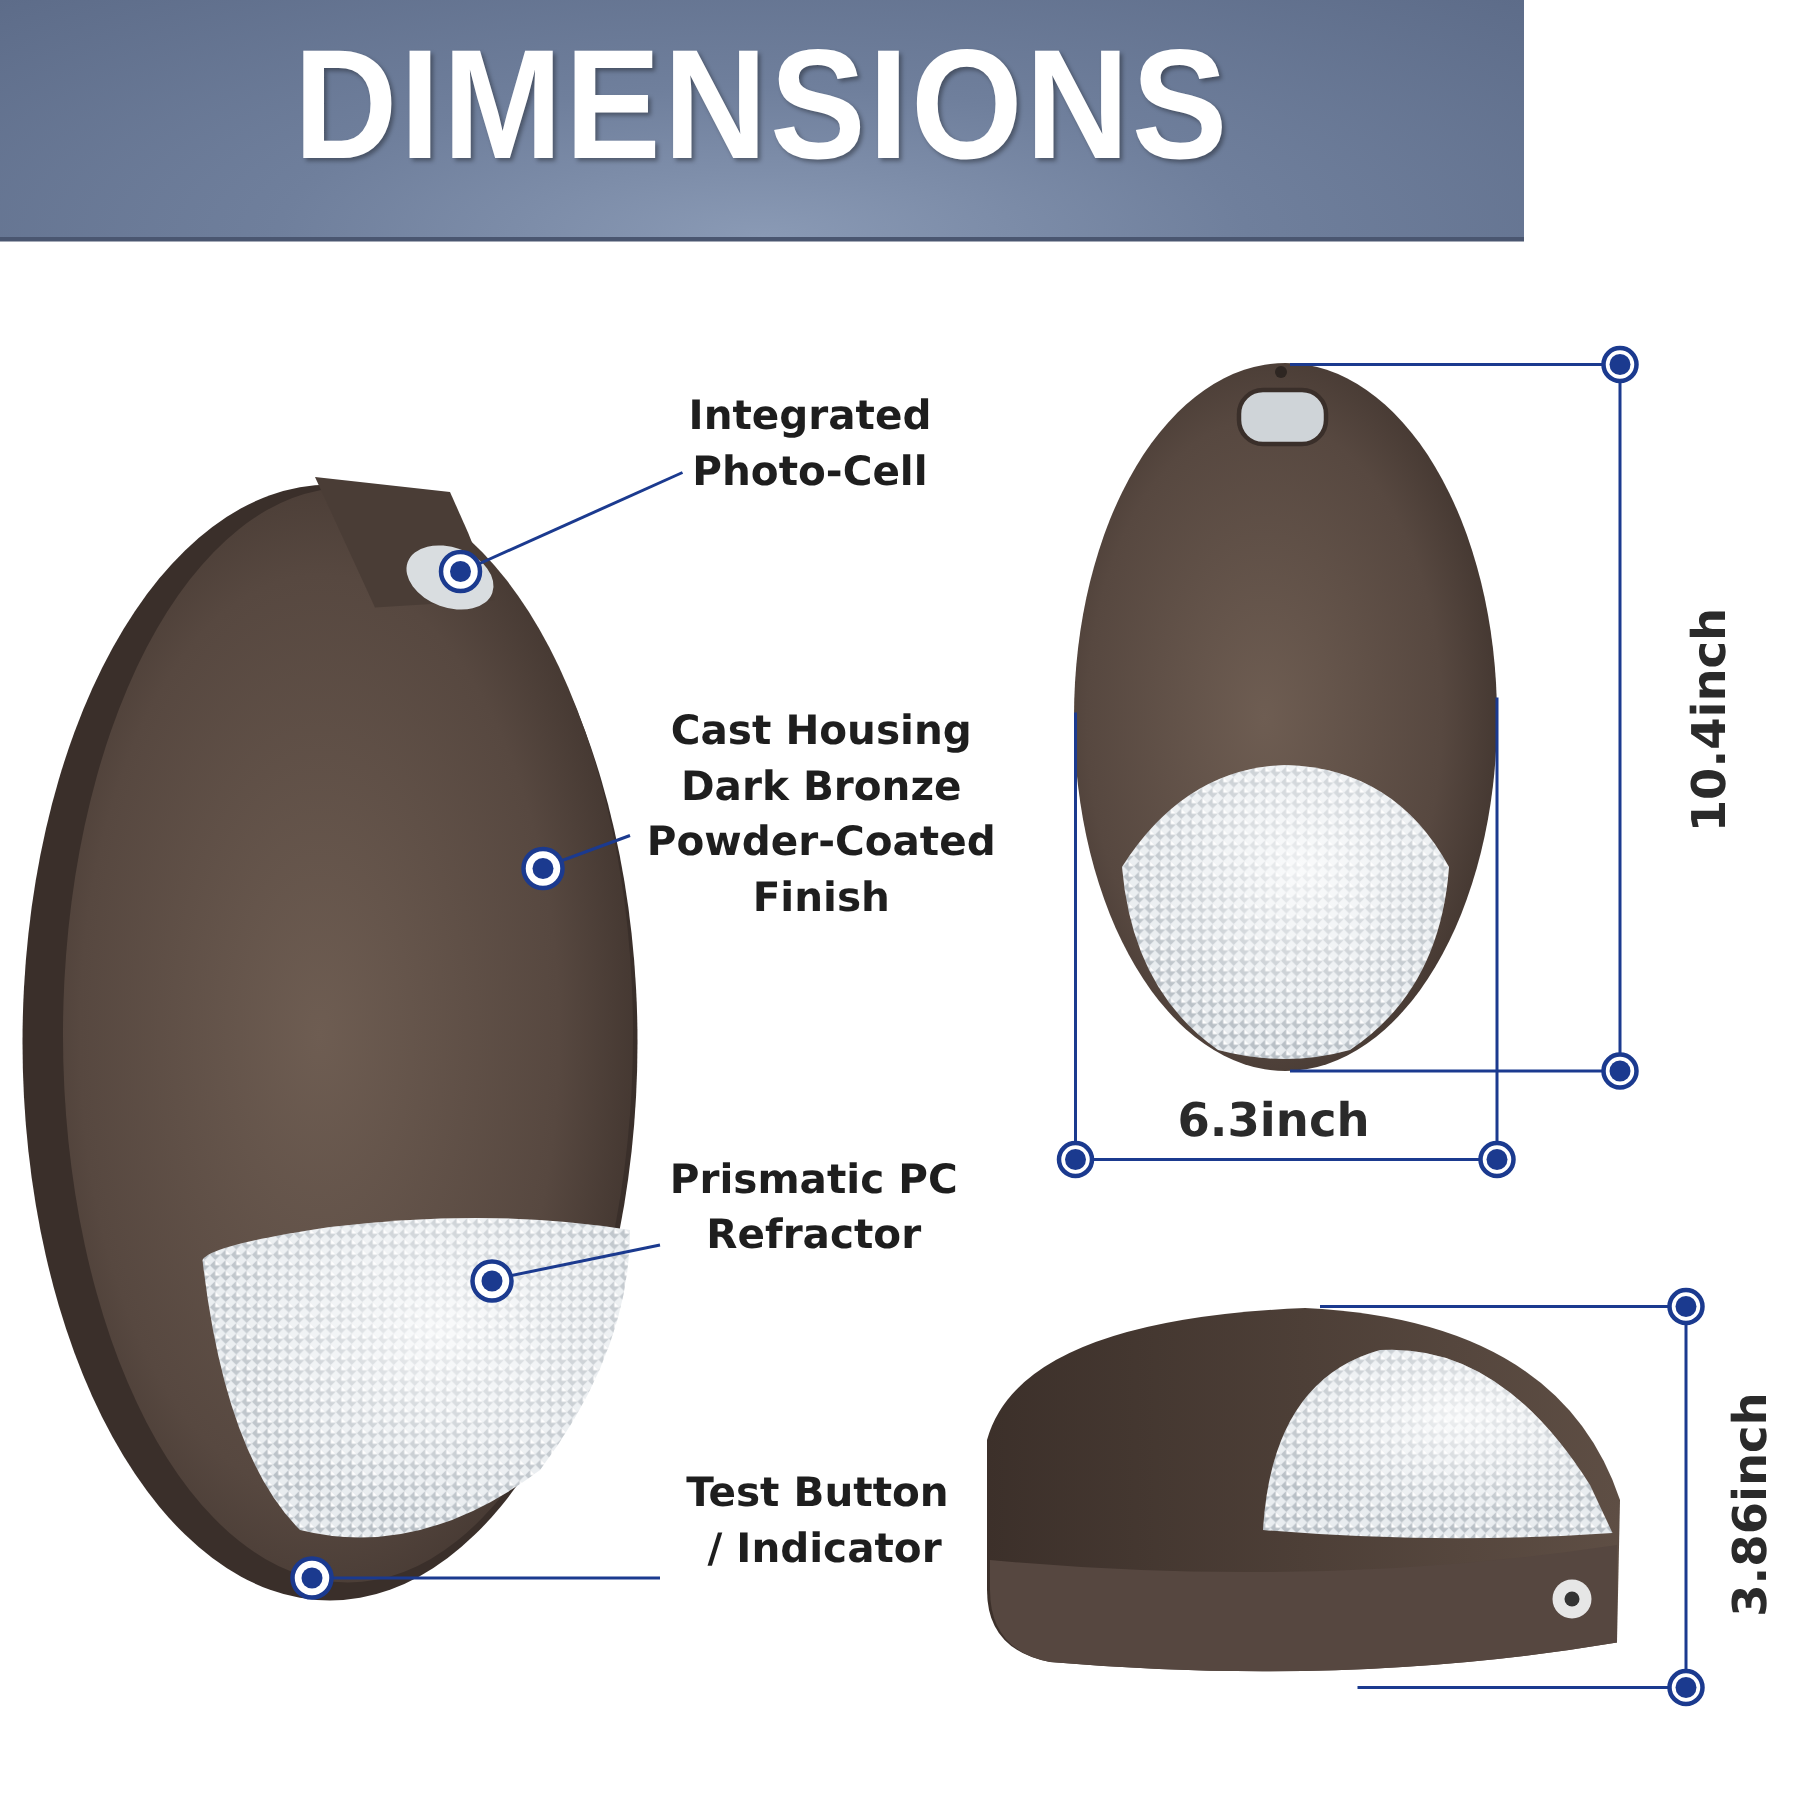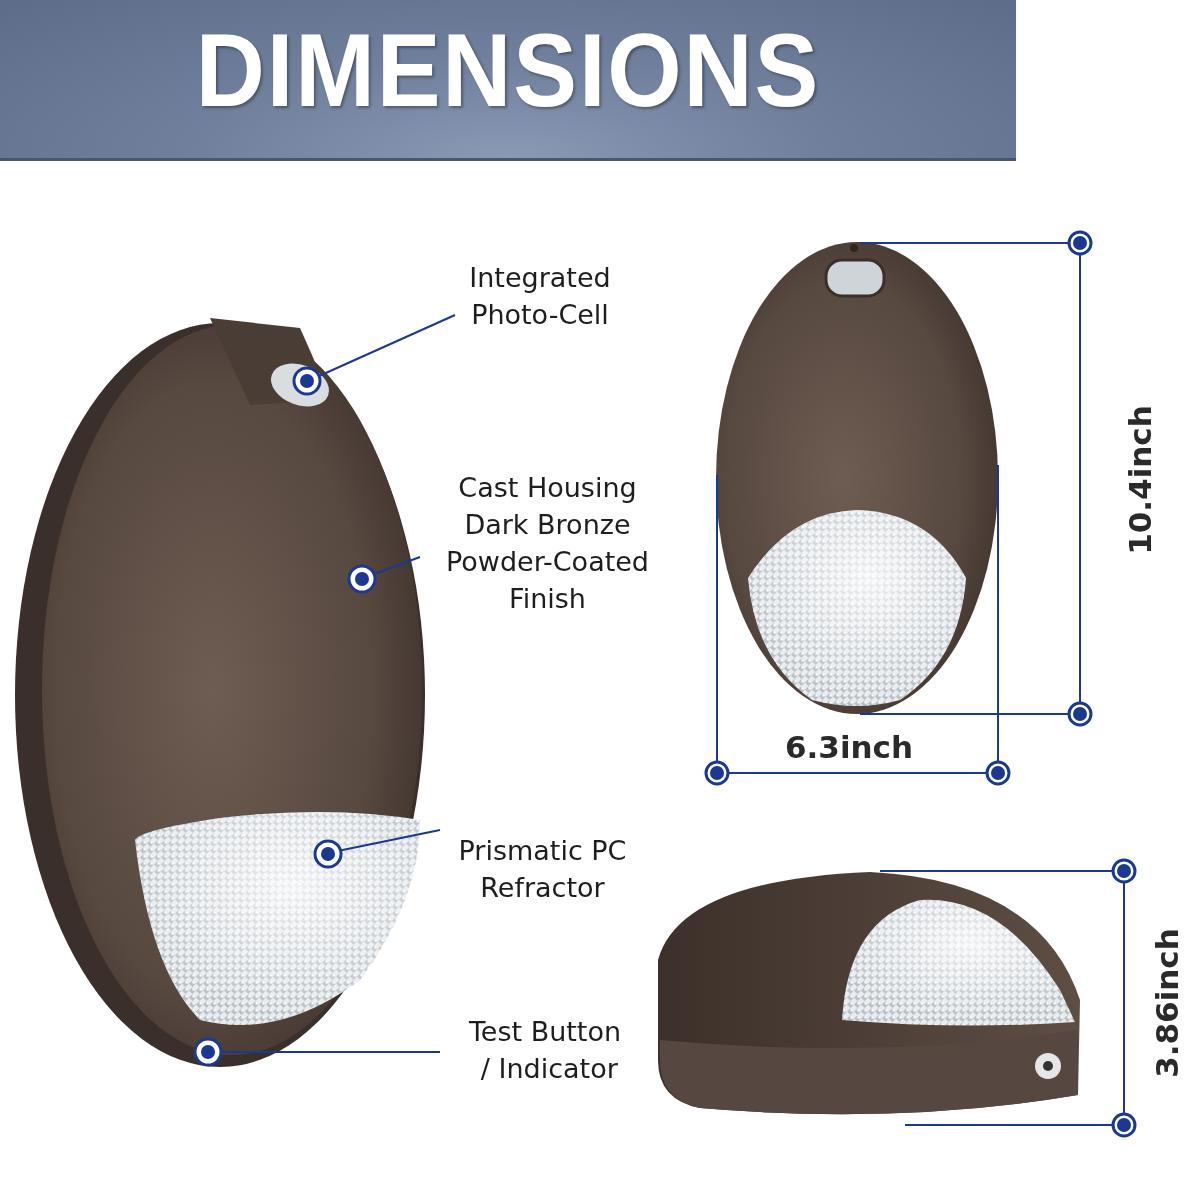--- a/index.html
+++ b/index.html
@@ -3,21 +3,21 @@
 <meta charset="utf-8">
 <style>
   html, body { margin: 0; padding: 0; }
   body { width: 1200px; height: 1200px; position: relative; overflow: hidden; background: #ffffff; font-family: "Liberation Sans", sans-serif; }
   .banner { position: absolute; left: 0; top: 0; width: 1016px; height: 158px;
     background: radial-gradient(ellipse at 50% 100%, #8a9ab5 0%, #6f7f9c 45%, #5d6c89 100%);
     border-bottom: 3px solid #4a5670; }
   .banner-title { position: absolute; left: 0; right: 0; top: 18px; text-align: center; color: #fff;
     font-family: "Liberation Sans", sans-serif; font-weight: bold; font-size: 104px; letter-spacing: 2px;
     transform: scaleX(0.92); text-shadow: 2px 2px 3px rgba(0,0,0,0.35); line-height: 1; }
-  .label { position: absolute; font-family: "DejaVu Sans", sans-serif; font-weight: normal; font-size: 27px;
+  .label { position: absolute; font-family: "DejaVu Sans", sans-serif; font-weight: bold; font-size: 27px;
     color: #1e1e1e; text-align: center; line-height: 37px; white-space: pre; }
   .dim { position: absolute; font-family: "DejaVu Sans", sans-serif; font-weight: bold; font-size: 31px; color: #2a2a2a; text-align: center; }
   .dim-vert { transform: rotate(-90deg); transform-origin: center center; white-space: nowrap; }
   svg { position: absolute; left: 0; top: 0; }
 </style>
 </head>
 <body>
 
 <div class="banner">
   <div class="banner-title">DIMENSIONS</div>
@@ -131,20 +131,20 @@
       </g>
   </g>
 </svg>
 
 <div class="label" style="left:440px; top:259px; width:200px;">Integrated
 Photo-Cell</div>
 <div class="label" style="left:410px; top:469px; width:275px;">Cast Housing
 Dark Bronze
 Powder-Coated
 Finish</div>
-<div class="label" style="left:420px; top:832px; width:245px;">Prismatic PC
+<div class="label" style="left:420px; top:768px; width:245px;">Prismatic PC
 Refractor</div>
-<div class="label" style="left:425px; top:1013px; width:240px;">Test Button
+<div class="label" style="left:425px; top:977px; width:240px;">Test Button
  / Indicator</div>
 
 <div class="dim" style="left:785px; top:729px;">6.3inch</div>
 <div class="dim dim-vert" style="left:1050px; top:462px; width:180px; text-align:center;">10.4inch</div>
 <div class="dim dim-vert" style="left:1077px; top:985px; width:180px; text-align:center;">3.86inch</div>
 
 </body></html>

